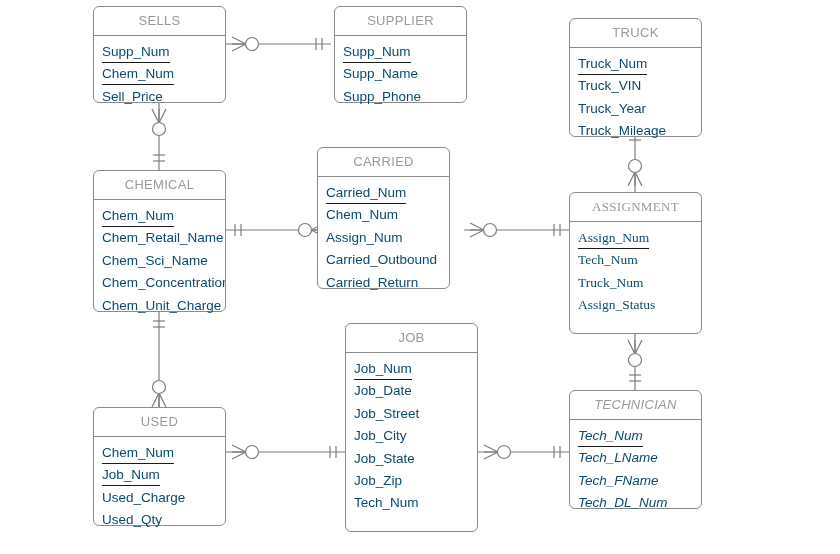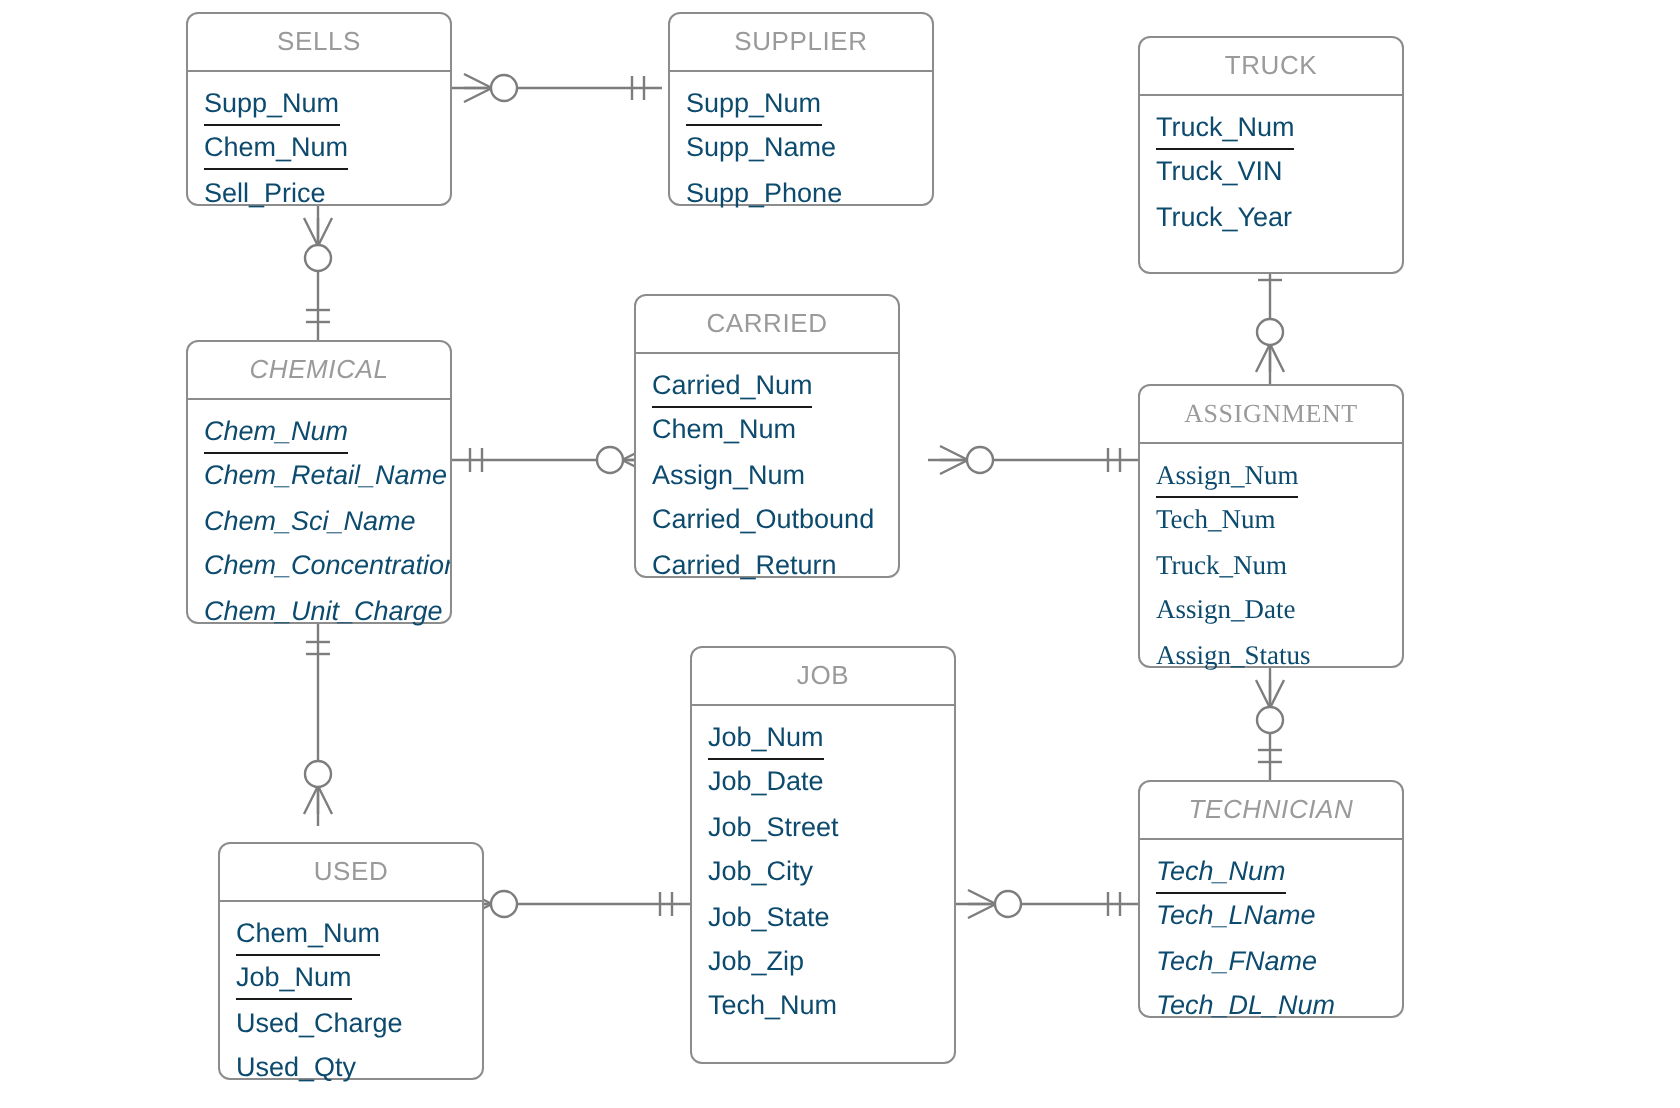--- a/index.html
+++ b/index.html
@@ -178,23 +178,24 @@
           <div class="attr"><span>Supp_Name</span></div>
           <div class="attr"><span>Supp_Phone</span></div>
         </div>
       </div>
       <div class="entity" style="left: 569px; top: 18px; width: 133px; height: 119px;">
         <div class="entity-title">TRUCK</div>
         <div class="attr-list">
           <div class="attr pk"><span>Truck_Num</span></div>
           <div class="attr"><span>Truck_VIN</span></div>
           <div class="attr"><span>Truck_Year</span></div>
-        </div>
-      </div>
-      <div class="entity" style="left: 93px; top: 170px; width: 133px; height: 142px; font-style: italic;">
+          <div class="attr"><span>Truck_Mileage</span></div>
+        </div>
+      </div>
+      <div class="entity" style="left: 93px; top: 170px; width: 133px; height: 142px;">
         <div class="entity-title">CHEMICAL</div>
         <div class="attr-list">
           <div class="attr pk"><span>Chem_Num</span></div>
           <div class="attr"><span>Chem_Retail_Name</span></div>
           <div class="attr"><span>Chem_Sci_Name</span></div>
           <div class="attr"><span>Chem_Concentration</span></div>
           <div class="attr"><span>Chem_Unit_Charge</span></div>
         </div>
       </div>
       <div class="entity" style="left: 317px; top: 147px; width: 133px; height: 142px;">
@@ -206,21 +207,20 @@
           <div class="attr"><span>Carried_Outbound</span></div>
           <div class="attr"><span>Carried_Return</span></div>
         </div>
       </div>
       <div class="entity" style="left: 569px; top: 192px; width: 133px; height: 142px; font-family: Liberation Serif, serif;">
         <div class="entity-title">ASSIGNMENT</div>
         <div class="attr-list">
           <div class="attr pk"><span>Assign_Num</span></div>
           <div class="attr"><span>Tech_Num</span></div>
           <div class="attr"><span>Truck_Num</span></div>
-          <div class="attr"><span>Assign_Date</span></div>
           <div class="attr"><span>Assign_Status</span></div>
         </div>
       </div>
       <div class="entity" style="left: 345px; top: 323px; width: 133px; height: 209px;">
         <div class="entity-title">JOB</div>
         <div class="attr-list">
           <div class="attr pk"><span>Job_Num</span></div>
           <div class="attr"><span>Job_Date</span></div>
           <div class="attr"><span>Job_Street</span></div>
           <div class="attr"><span>Job_City</span></div>
@@ -231,21 +231,21 @@
       </div>
       <div class="entity" style="left: 569px; top: 390px; width: 133px; height: 119px; font-style: italic;">
         <div class="entity-title">TECHNICIAN</div>
         <div class="attr-list">
           <div class="attr pk"><span>Tech_Num</span></div>
           <div class="attr"><span>Tech_LName</span></div>
           <div class="attr"><span>Tech_FName</span></div>
           <div class="attr"><span>Tech_DL_Num</span></div>
         </div>
       </div>
-      <div class="entity" style="left: 93px; top: 421px; width: 133px; height: 119px; margin-left: 16px;">
+      <div class="entity" style="left: 93px; top: 407px; width: 133px; height: 119px;">
         <div class="entity-title">USED</div>
         <div class="attr-list">
           <div class="attr pk"><span>Chem_Num</span></div>
           <div class="attr pk"><span>Job_Num</span></div>
           <div class="attr"><span>Used_Charge</span></div>
           <div class="attr"><span>Used_Qty</span></div>
         </div>
       </div>
     </div>
 </div>

